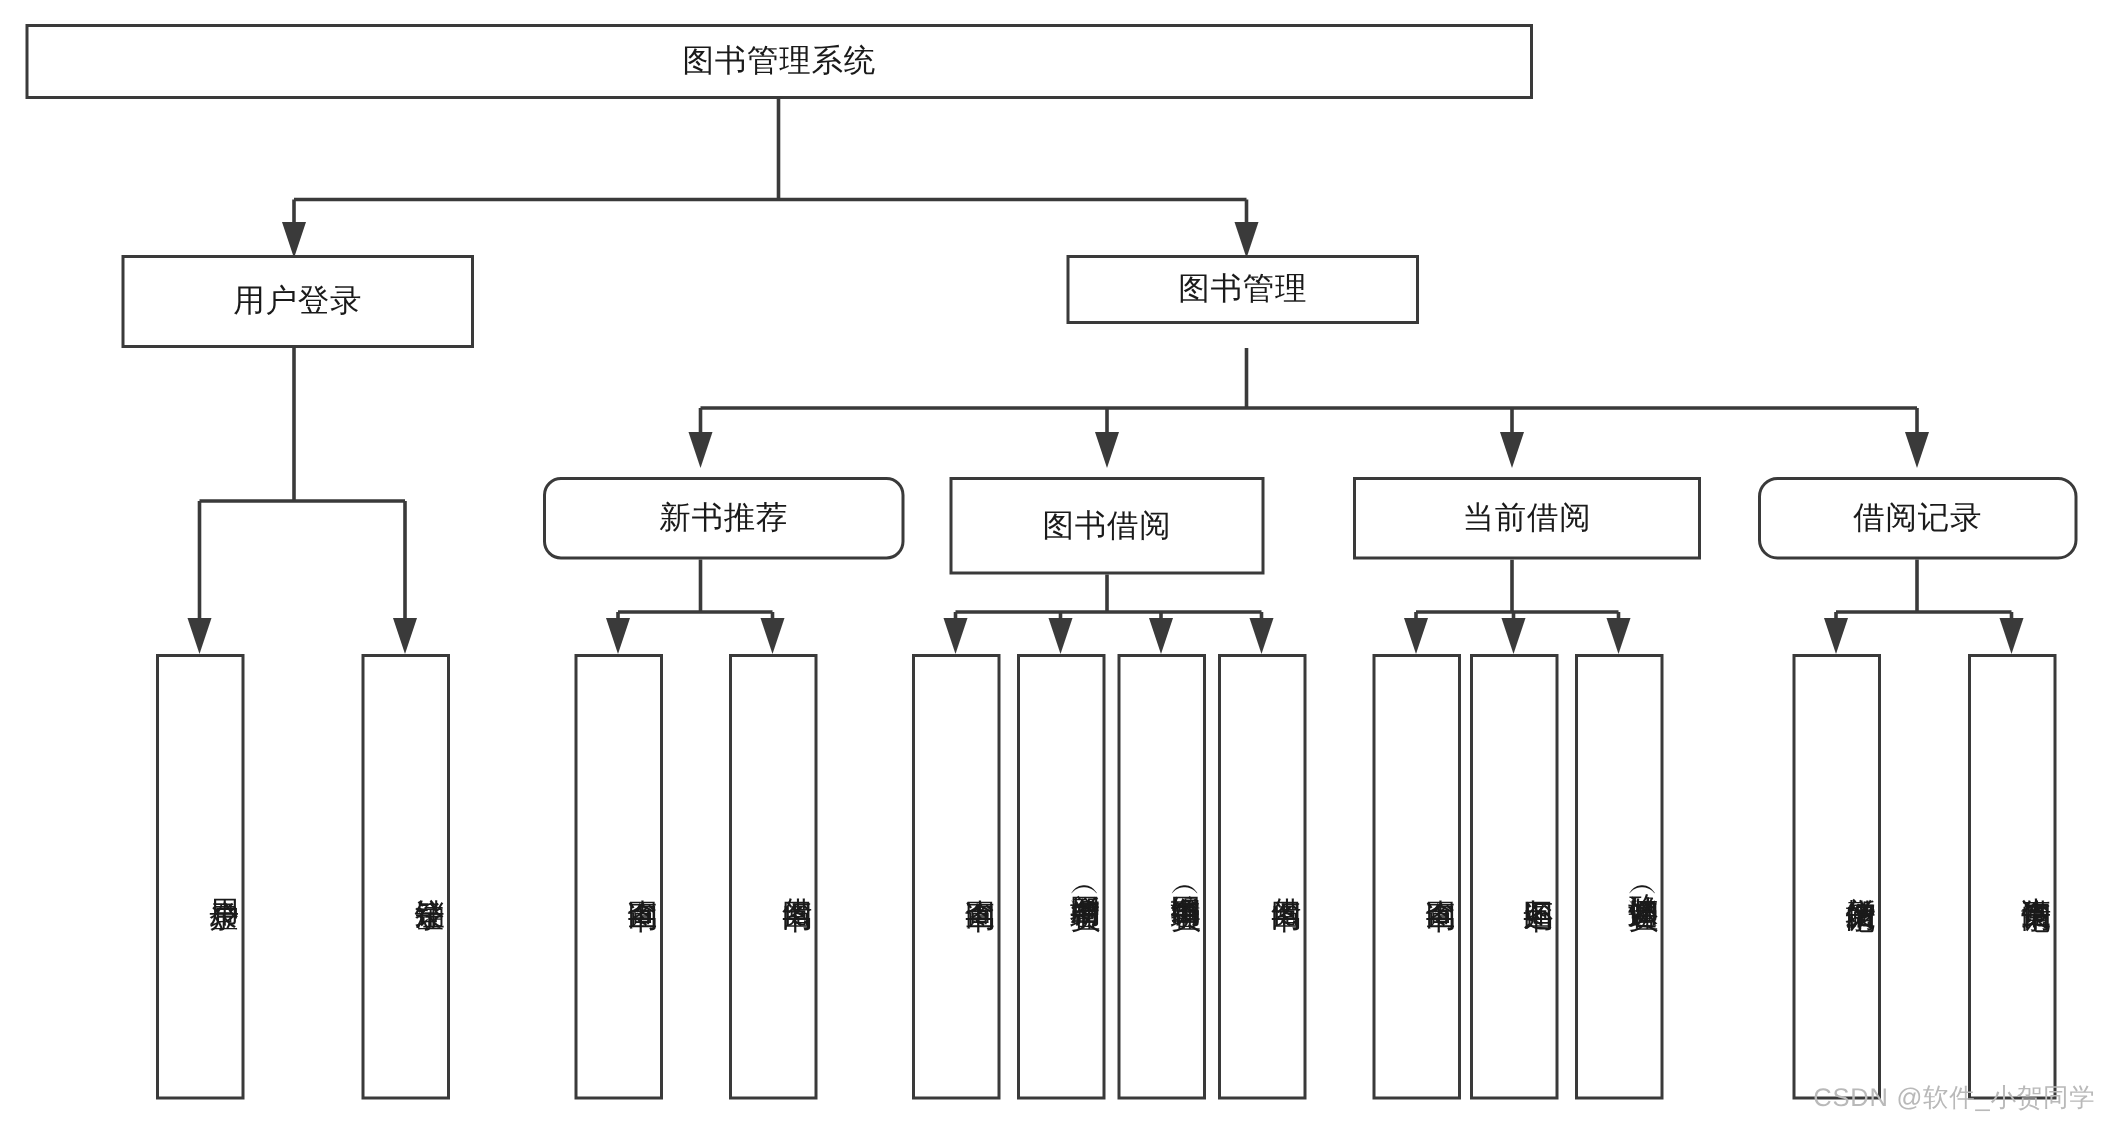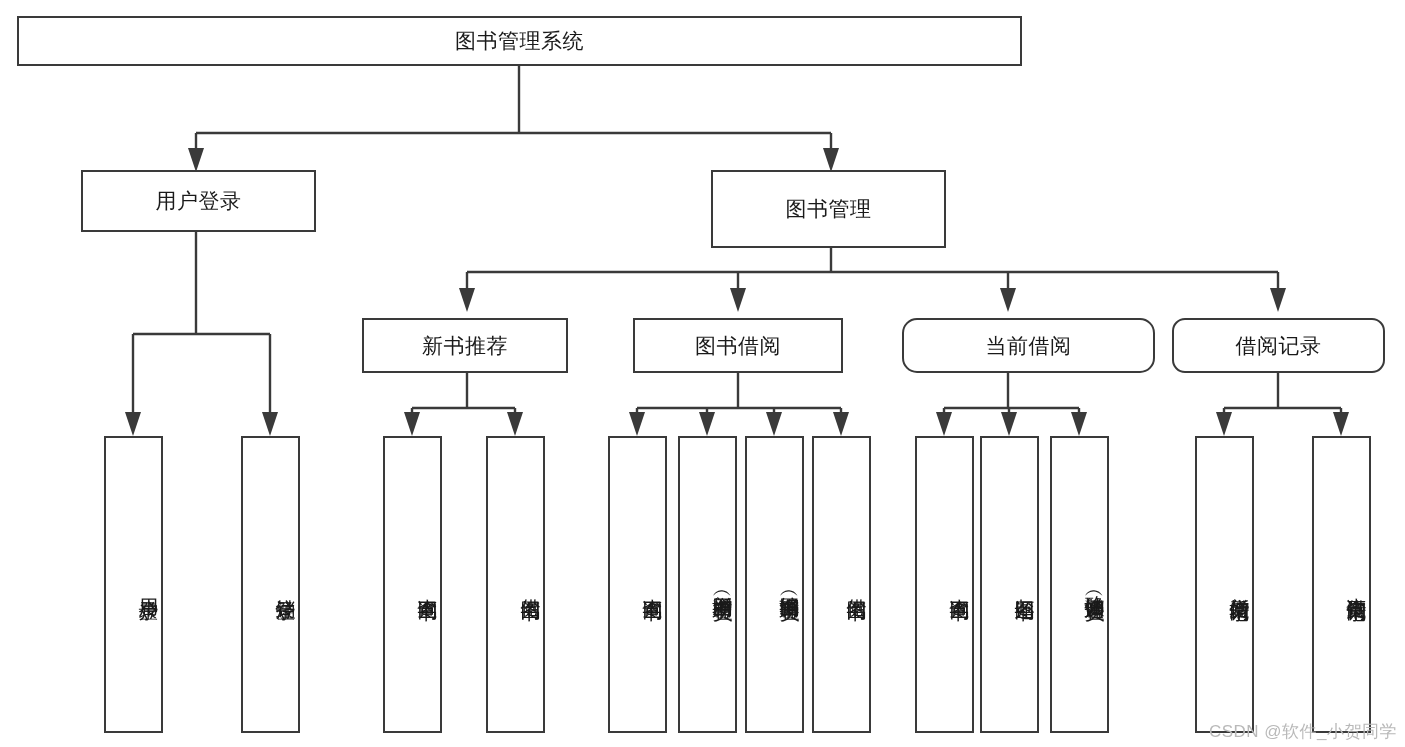--- a/index.html
+++ b/index.html
@@ -137,31 +137,31 @@
     <polygon points="1341,436 1333,412 1349,412" fill="#3a3a3a" stroke="none"></polygon>
   </svg>
 
   <div class="node horiz" style="left:17px; top:16px; width:1005px; height:50px;">
     <span>图书管理系统</span>
   </div>
 
   <div class="node horiz" style="left:81px; top:170px; width:235px; height:62px;">
     <span>用户登录</span>
   </div>
-  <div class="node horiz" style="left:711px; top:170px; width:235px; height:78px;">
+  <div class="node horiz" style="left:711px; top:170px; width:235px; height:46px;">
     <span>图书管理</span>
   </div>
 
-  <div class="node horiz" style="left:362px; top:318px; width:206px; height:55px;">
+  <div class="node horiz" style="left:362px; top:318px; width:241px; height:55px;border-radius:12px;">
     <span>新书推荐</span>
   </div>
-  <div class="node horiz" style="left:633px; top:318px; width:210px; height:55px;justify-content:center;">
+  <div class="node horiz" style="left:633px; top:318px; width:210px; height:65px;justify-content:center;">
     <span>图书借阅</span>
   </div>
-  <div class="node horiz" style="left:902px; top:318px; width:253px; height:55px;border-radius:15px;">
+  <div class="node horiz" style="left:902px; top:318px; width:232px; height:55px;">
     <span>当前借阅</span>
   </div>
   <div class="node horiz" style="left:1172px; top:318px; width:213px; height:55px;border-radius:13px;">
     <span>借阅记录</span>
   </div>
 
   <div class="node vert" style="left:104px; top:436px; width:59px; height:297px;">
     <span>用户登录</span>
   </div>
   <div class="node vert" style="left:241px; top:436px; width:59px; height:297px;">

